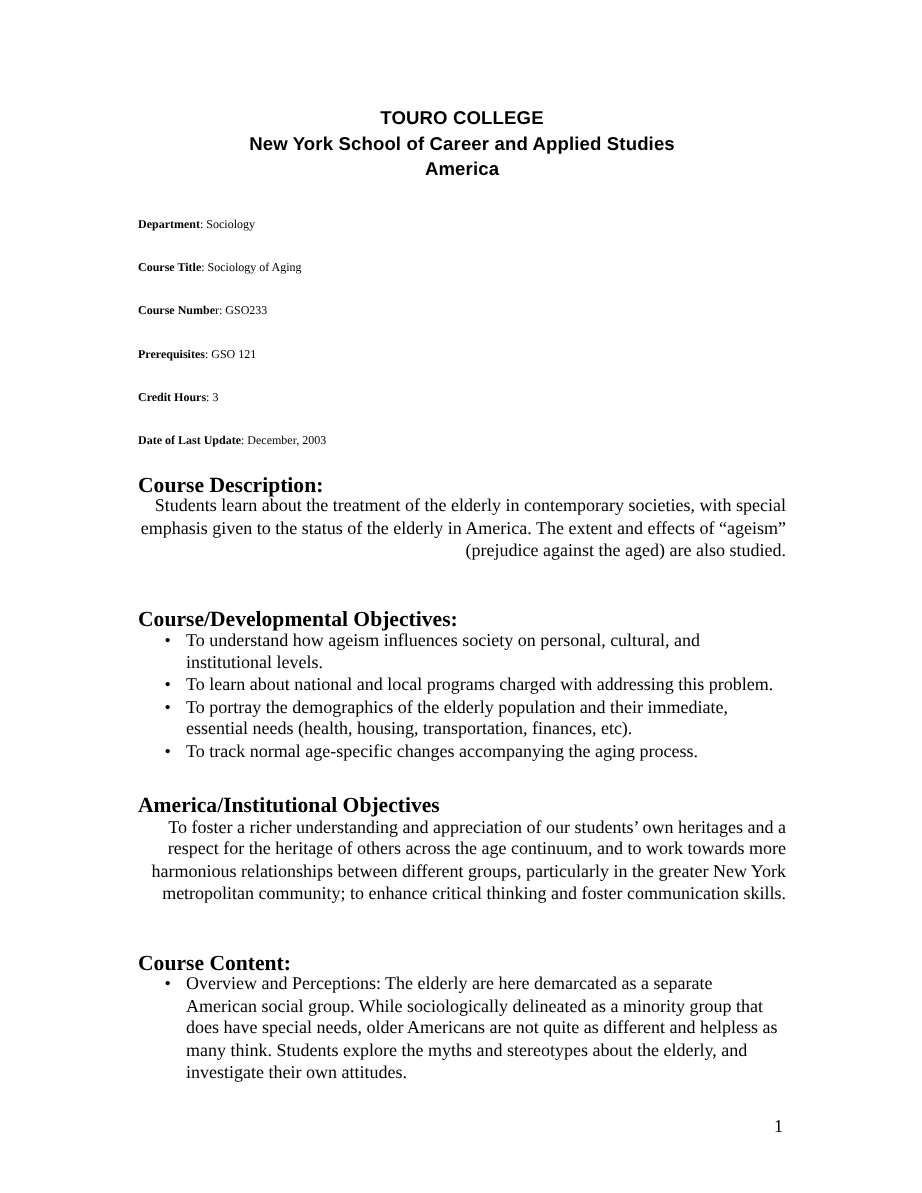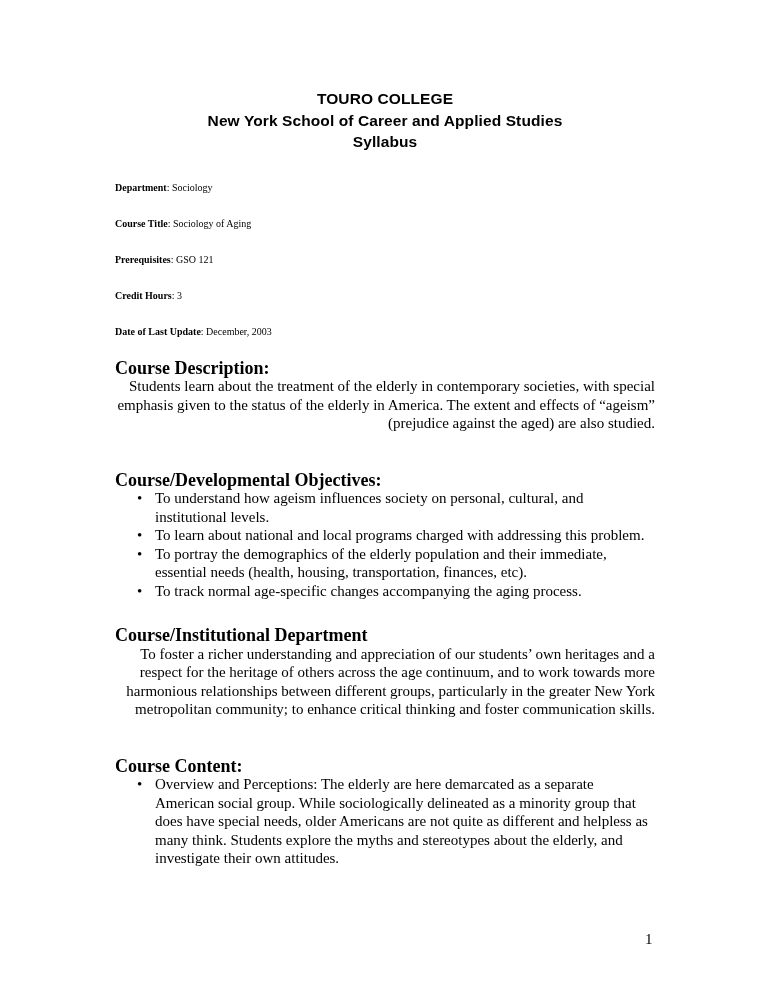--- a/index.html
+++ b/index.html
@@ -111,33 +111,36 @@
 </head>
 <body>
 
 <div class="page">
 
   <div class="content">
 
     <div class="doc-header">
       <span class="hline">TOURO COLLEGE</span>
       <span class="hline">New York School of Career and Applied Studies</span>
-      <span class="hline">Syllabus</span>
+      <span class="hline">America</span>
     </div>
 
     <div class="field-list">
 
       <p class="field">
         <span class="k">Department</span><span class="k-partial"></span><span class="v">: </span><span class="v">Sociology</span>
       </p>
 
       <p class="field">
         <span class="k">Course Title</span><span class="k-partial"></span><span class="v">: </span><span class="v">Sociology of Aging</span>
       </p>
 
+      <p class="field">
+        <span class="k">Course Numbe</span><span class="k-partial">r</span><span class="v">: </span><span class="v">GSO233</span>
+      </p>
 
       <p class="field">
         <span class="k">Prerequisites</span><span class="k-partial"></span><span class="v">: </span><span class="v">GSO 121</span>
       </p>
 
       <p class="field">
         <span class="k">Credit Hours</span><span class="k-partial"></span><span class="v">: </span><span class="v">3</span>
       </p>
 
 
@@ -172,21 +175,21 @@
         <li>
           <span class="dot">•</span>
           <span>To track normal age-specific changes accompanying the aging process.</span>
         </li>
       </ul>
     </div>
 
     <div class="gap-md"></div>
 
     <div class="section">
-      <p class="section-head">Course/Institutional Department</p>
+      <p class="section-head">America/Institutional Objectives</p>
       <p class="para">To foster a richer understanding and appreciation of our students’ own heritages and a respect for the heritage of others across the age continuum, and to work towards more harmonious relationships between different groups, particularly in the greater New York metropolitan community; to enhance critical thinking and foster communication skills.</p>
     </div>
 
     <div class="gap-xl"></div>
 
     <div class="section">
       <p class="section-head">Course Content:</p>
       <ul class="bullets">
         <li>
           <span class="dot">•</span>

